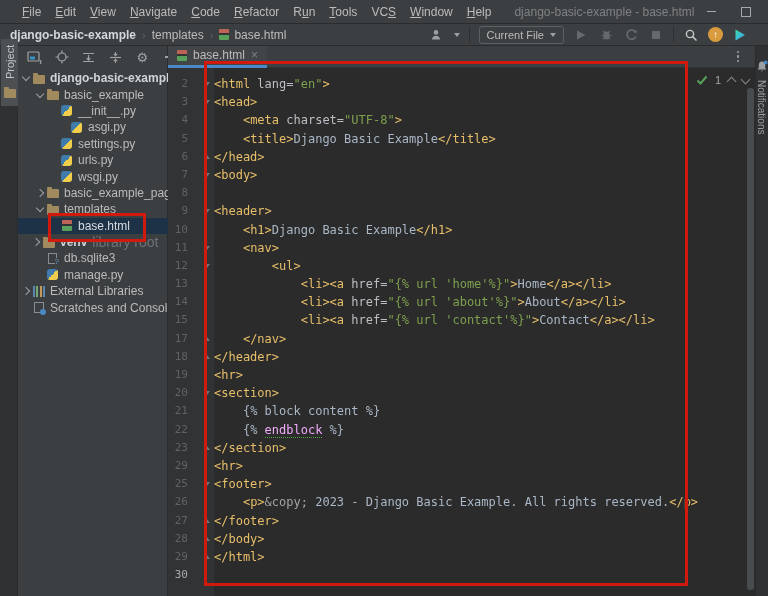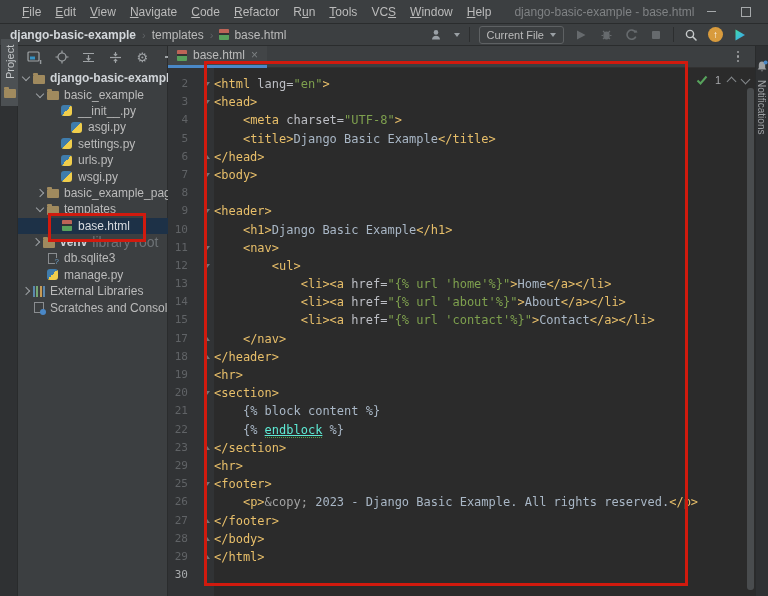--- a/index.html
+++ b/index.html
@@ -91,21 +91,21 @@
   .code-row{height:18.2px;line-height:18.2px;display:flex;white-space:pre;}
   .ln{flex:0 0 20px;text-align:right;color:#606366;font-size:11px;}
   .ln.cur{color:#a8abad;}
   .foldcell{flex:0 0 26px;text-align:right;padding-right:4px;box-sizing:border-box;
             display:flex;align-items:center;justify-content:flex-end;}
   .fold-down{width:0;height:0;border-left:3.5px solid transparent;border-right:3.5px solid transparent;border-top:4.5px solid #72767a;}
   .fold-up{width:0;height:0;border-left:3.5px solid transparent;border-right:3.5px solid transparent;border-bottom:4.5px solid #72767a;}
   .code-text{flex:1 1 auto;}
   .s-tag{color:#e8bf6a}.s-attr{color:#bcbec4}.s-str{color:#7ea04e}.s-text{color:#a9b7c6}
   .s-plain{color:#a9b7c6}.s-ent{color:#a3a3a3}
-  .s-tplword{color:#5eead4;border-bottom:1px dotted #55a046;text-decoration:underline;}
+  .s-tplword{color:#f0abfc;border-bottom:1px dotted #55a046;}
   .scrollbar{position:absolute;left:747px;top:88px;width:7px;height:502px;background:#494c4e;border-radius:3px;}
   .inspections{position:absolute;left:696px;top:74px;display:flex;align-items:center;gap:7px;}
   .insp-count{font-size:11px;color:#a6a8ab;}
   .chev-g{width:6px;height:6px;border-right:1.5px solid #85898c;border-bottom:1.5px solid #85898c;display:inline-block;}
   .chev-g.up{transform:rotate(-135deg);margin-top:3px;}
   .chev-g.down{transform:rotate(45deg);margin-top:-2px;}
   
   .anno{position:absolute;border:3px solid #d11a0e;pointer-events:none;z-index:50;}
   .anno-tree{left:48px;top:213px;width:92px;height:23px;}
   .anno-code{left:204px;top:61px;width:478px;height:519px;}

